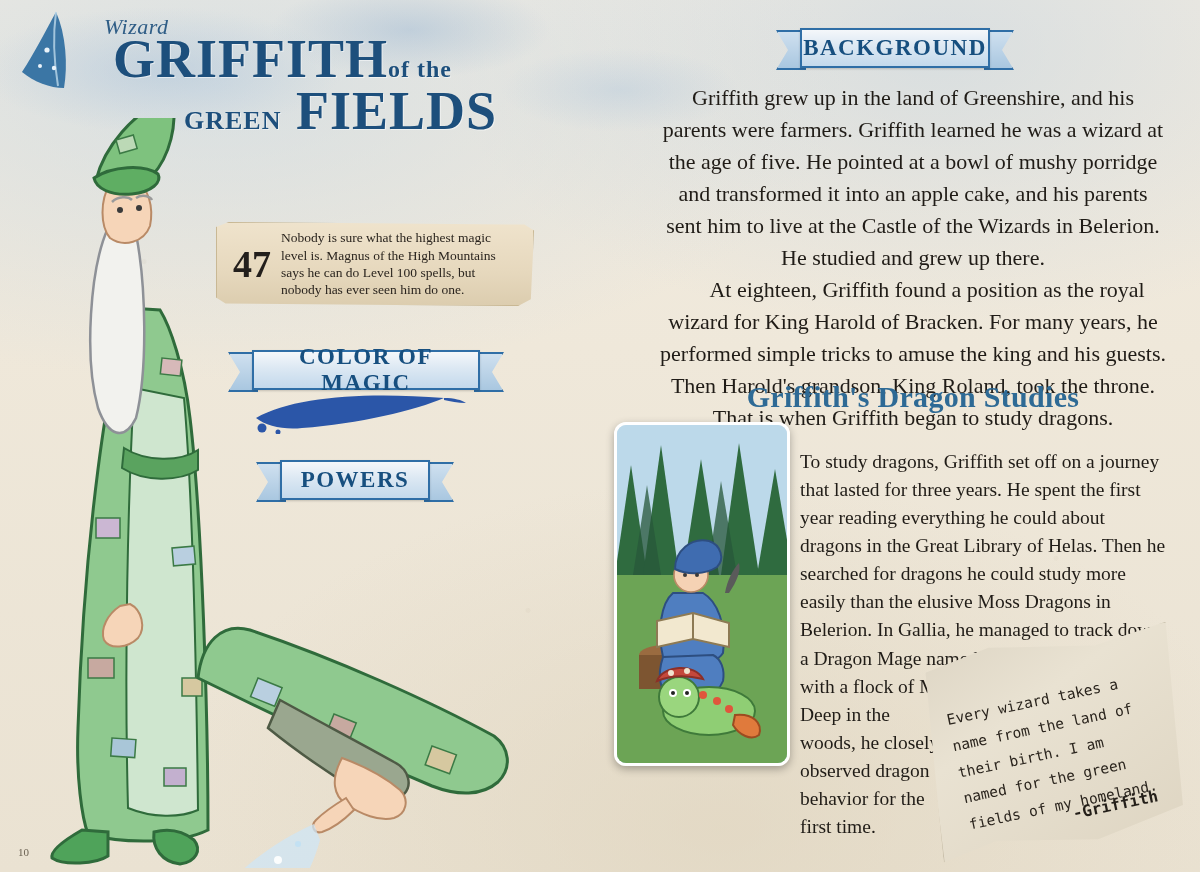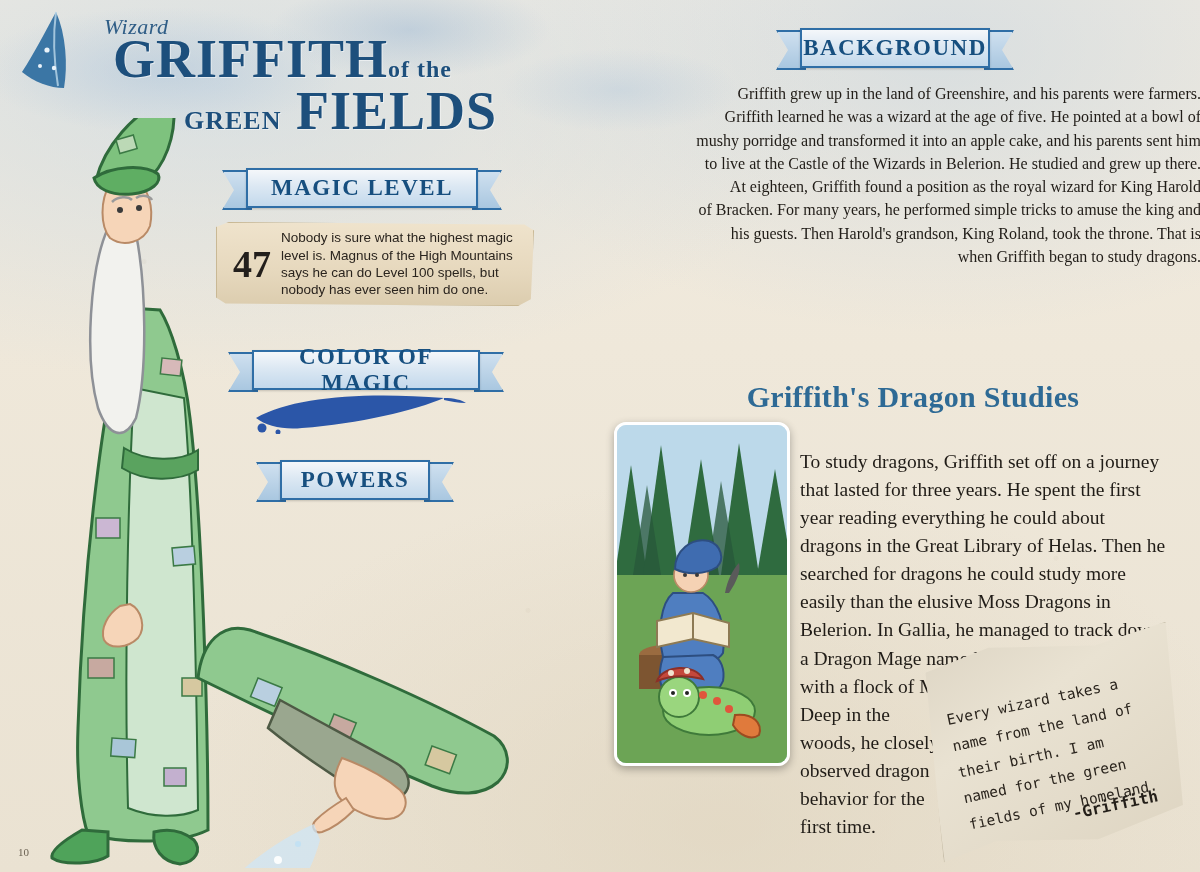--- a/index.html
+++ b/index.html
@@ -139,21 +139,21 @@
     align-items: center;
   }
   .level-number {
     font-family: "Liberation Serif", serif;
     font-weight: bold;
     font-size: 38px;
     color: #231f1c;
     padding: 0 10px 0 16px;
   }
   .level-text {
-    font-family: Liberation Sans, sans-serif;
+    font-family: Liberation Serif, serif;
     font-size: 13.5px;
     line-height: 1.28;
     color: #2a241e;
     padding-right: 14px;
   }
 
   
   .brush {
     position: absolute;
     left: 248px; top: 388px;
@@ -166,26 +166,26 @@
     left: 236px; top: 512px;
     width: 280px;
     font-size: 19.5px;
     line-height: 1.42;
     color: #211d18;
   }
 
   
   .background-text {
     position: absolute;
-    left: 695px; top: 82px;
+    left: 660px; top: 82px;
     width: 506px;
-    font-size: 16px;
+    font-size: 22px;
     line-height: 1.455;
     color: #201c17;
-    text-align: right;
+    text-align: center;
   }
   .background-text p { margin: 0; }
   .background-text p + p { text-indent: 28px; }
 
   .subhead {
     position: absolute;
     left: 660px; top: 380px;
     width: 506px;
     text-align: center;
     font-family: "Liberation Serif", serif;
@@ -341,26 +341,20 @@
       <path d="M302 706 C270 720 236 744 214 768 C196 788 188 806 196 816 C208 826 238 814 262 796 C284 780 300 752 308 722 Z" fill="#cfe6f6" opacity="0.75"></path>
       <circle cx="244" cy="762" r="7" fill="#ffffff" opacity="0.9"></circle>
       <circle cx="218" cy="786" r="5" fill="#bfe0f5" opacity="0.9"></circle>
       <circle cx="266" cy="742" r="4" fill="#ffffff" opacity="0.9"></circle>
       <circle cx="200" cy="806" r="4" fill="#9ecbea" opacity="0.85"></circle>
       <circle cx="232" cy="800" r="3" fill="#ffffff" opacity="0.85"></circle>
       <circle cx="286" cy="726" r="3" fill="#bfe0f5" opacity="0.85"></circle>
     </g>
   </svg>
 
-  <div class="banner" id="banner-magic-level">
-    <div class="tail-l"></div>
-    <div class="tail-r"></div>
-    <div class="bar"></div>
-    <div class="label">MAGIC LEVEL</div>
-  </div>
 
   <div class="level-note">
     <div class="level-number">47</div>
     <div class="level-text">Nobody is sure what the highest magic level is. Magnus of the High Mountains says he can do Level 100 spells, but nobody has ever seen him do one.</div>
   </div>
 
   <div class="banner" id="banner-color-magic">
     <div class="tail-l"></div>
     <div class="tail-r"></div>
     <div class="bar"></div>

